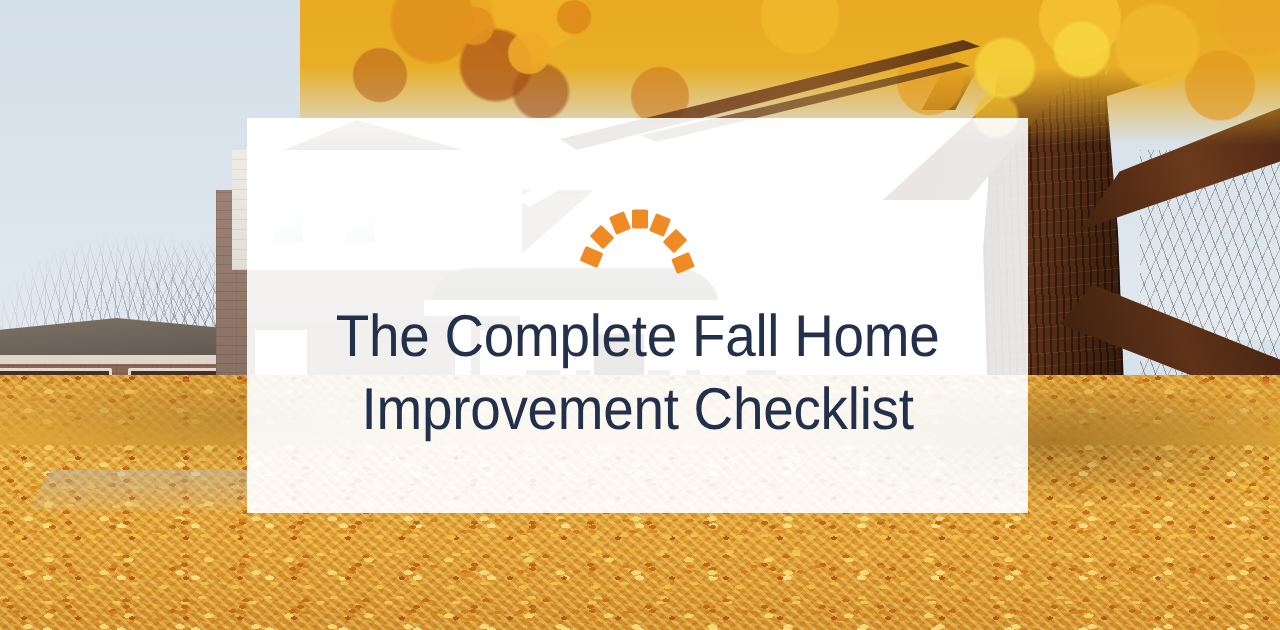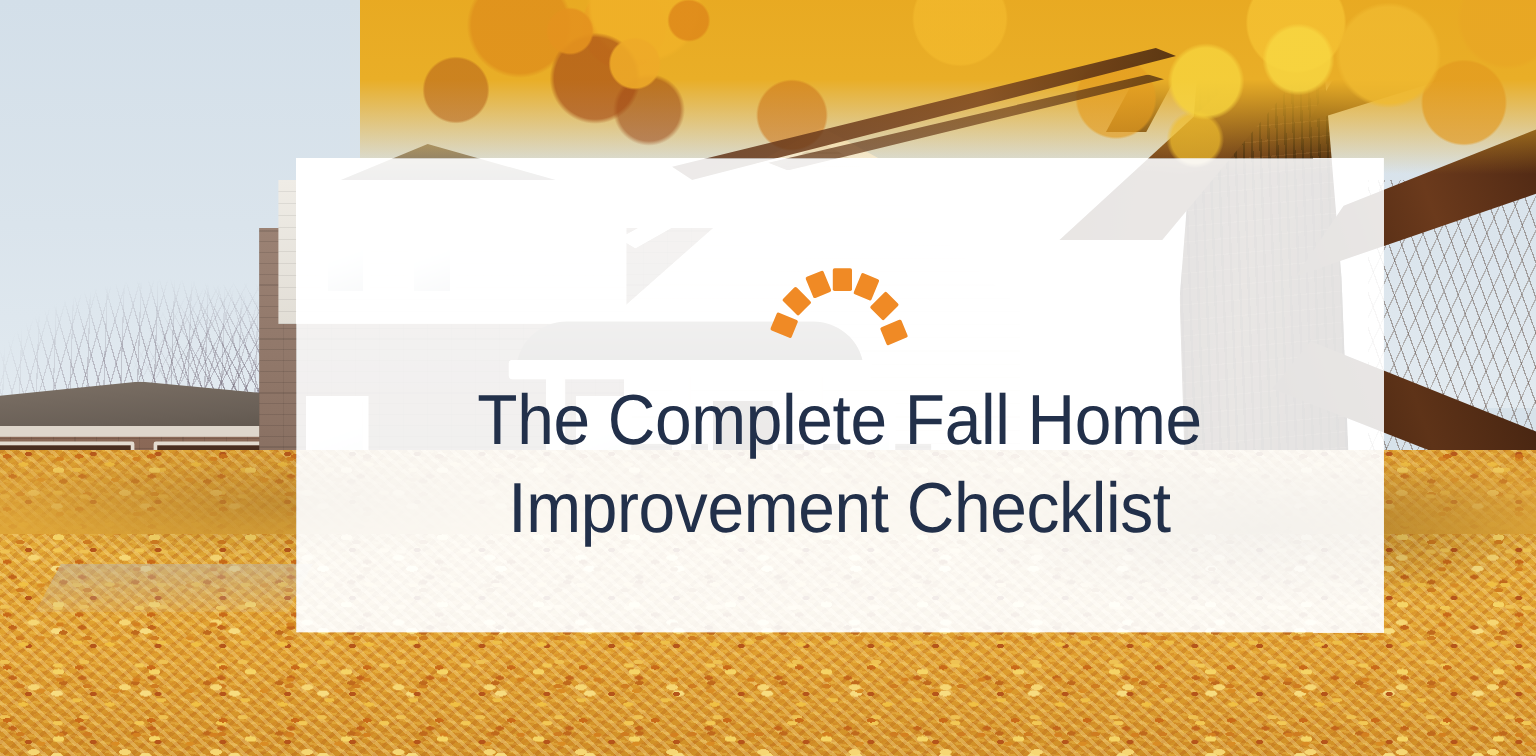--- a/index.html
+++ b/index.html
@@ -391,22 +391,22 @@
     position: absolute;
     left: 40px; top: 470px; width: 210px; height: 40px;
     background: linear-gradient(180deg, rgba(190,180,165,0.55) 0%, rgba(210,196,175,0.15) 100%);
     transform: skewX(-28deg);
   }
 
   
   .overlay-panel {
     position: absolute;
     left: 247px;
-    top: 132px;
-    width: 906px;
+    top: 118px;
+    width: 781px;
     height: 395px;
     background: rgba(255,255,255,0.87);
     backdrop-filter: saturate(40%) brightness(118%);
     -webkit-backdrop-filter: saturate(40%) brightness(118%);
   }
 
   .panel-inner {
     position: absolute;
     inset: 0;
     display: flex;

